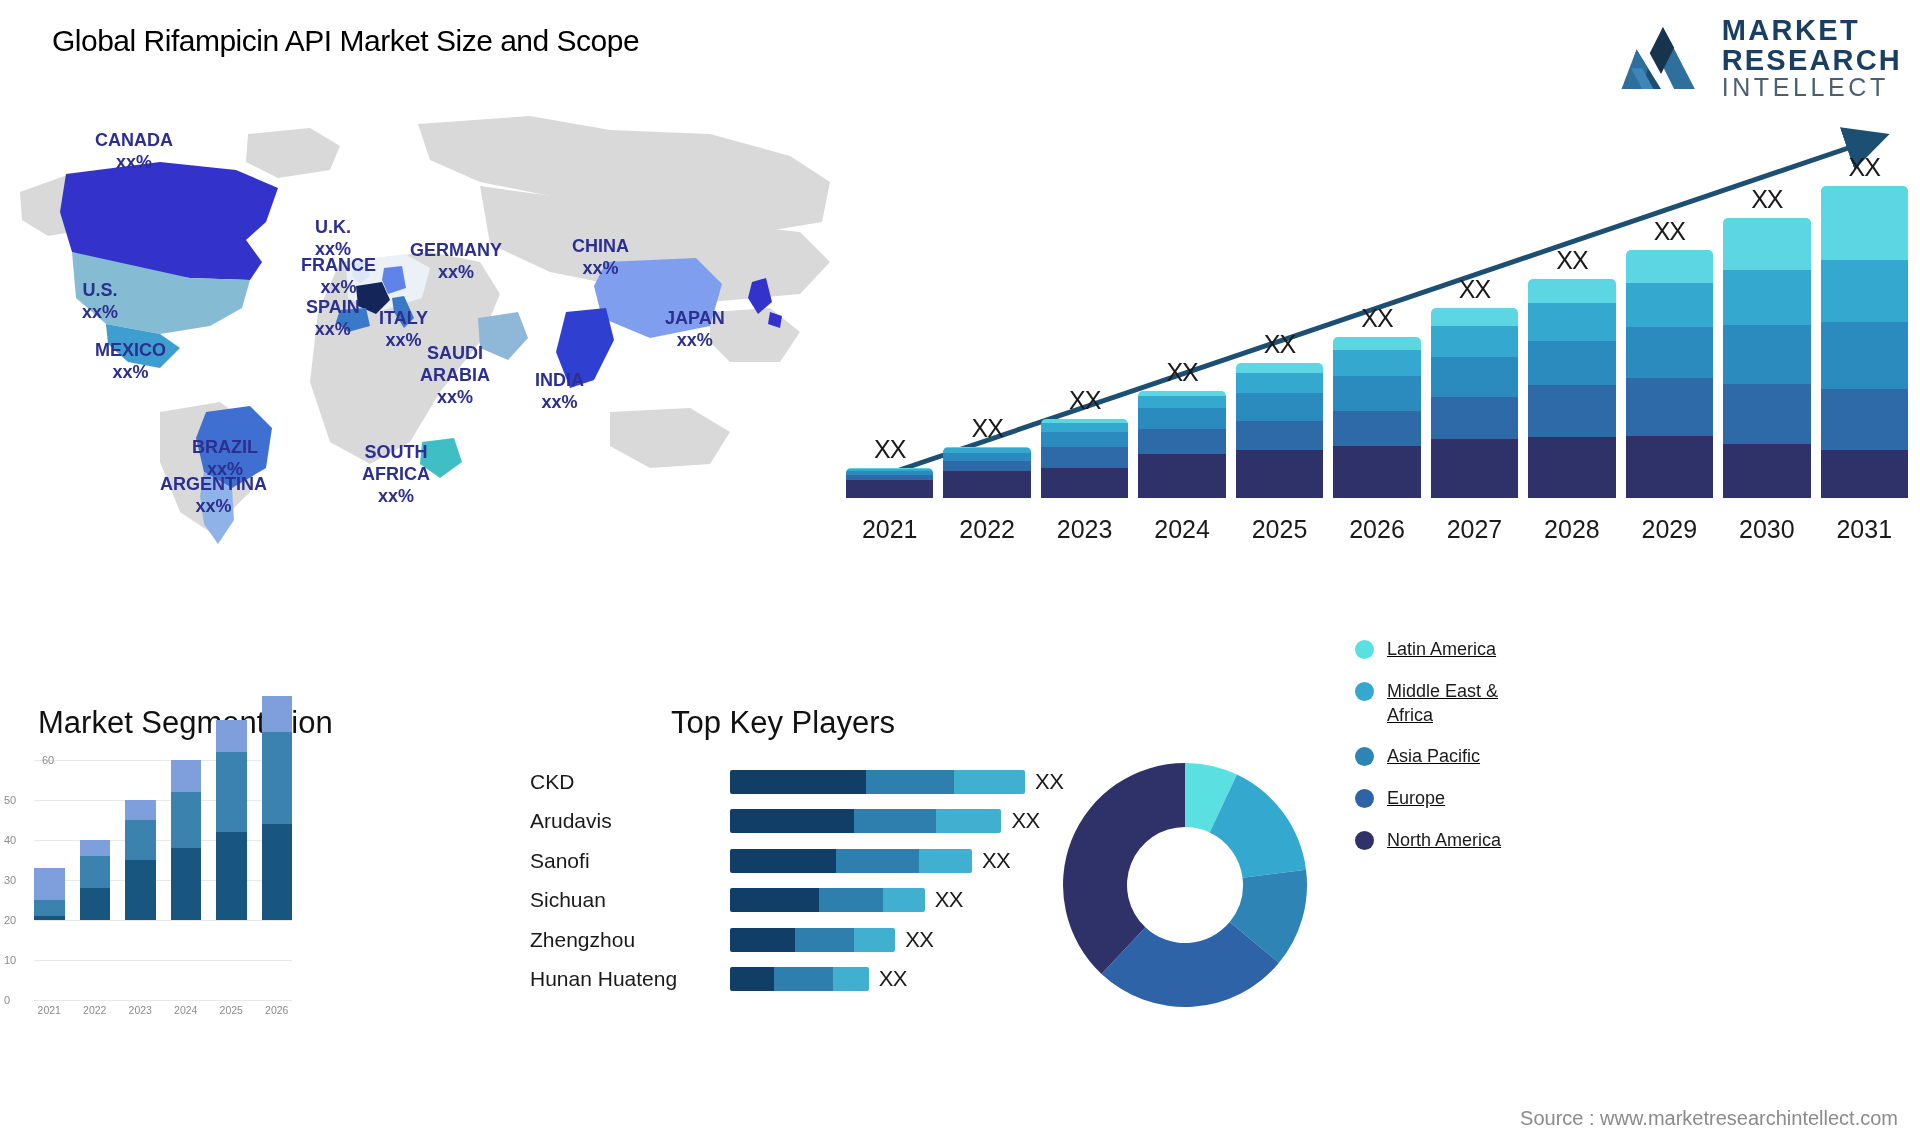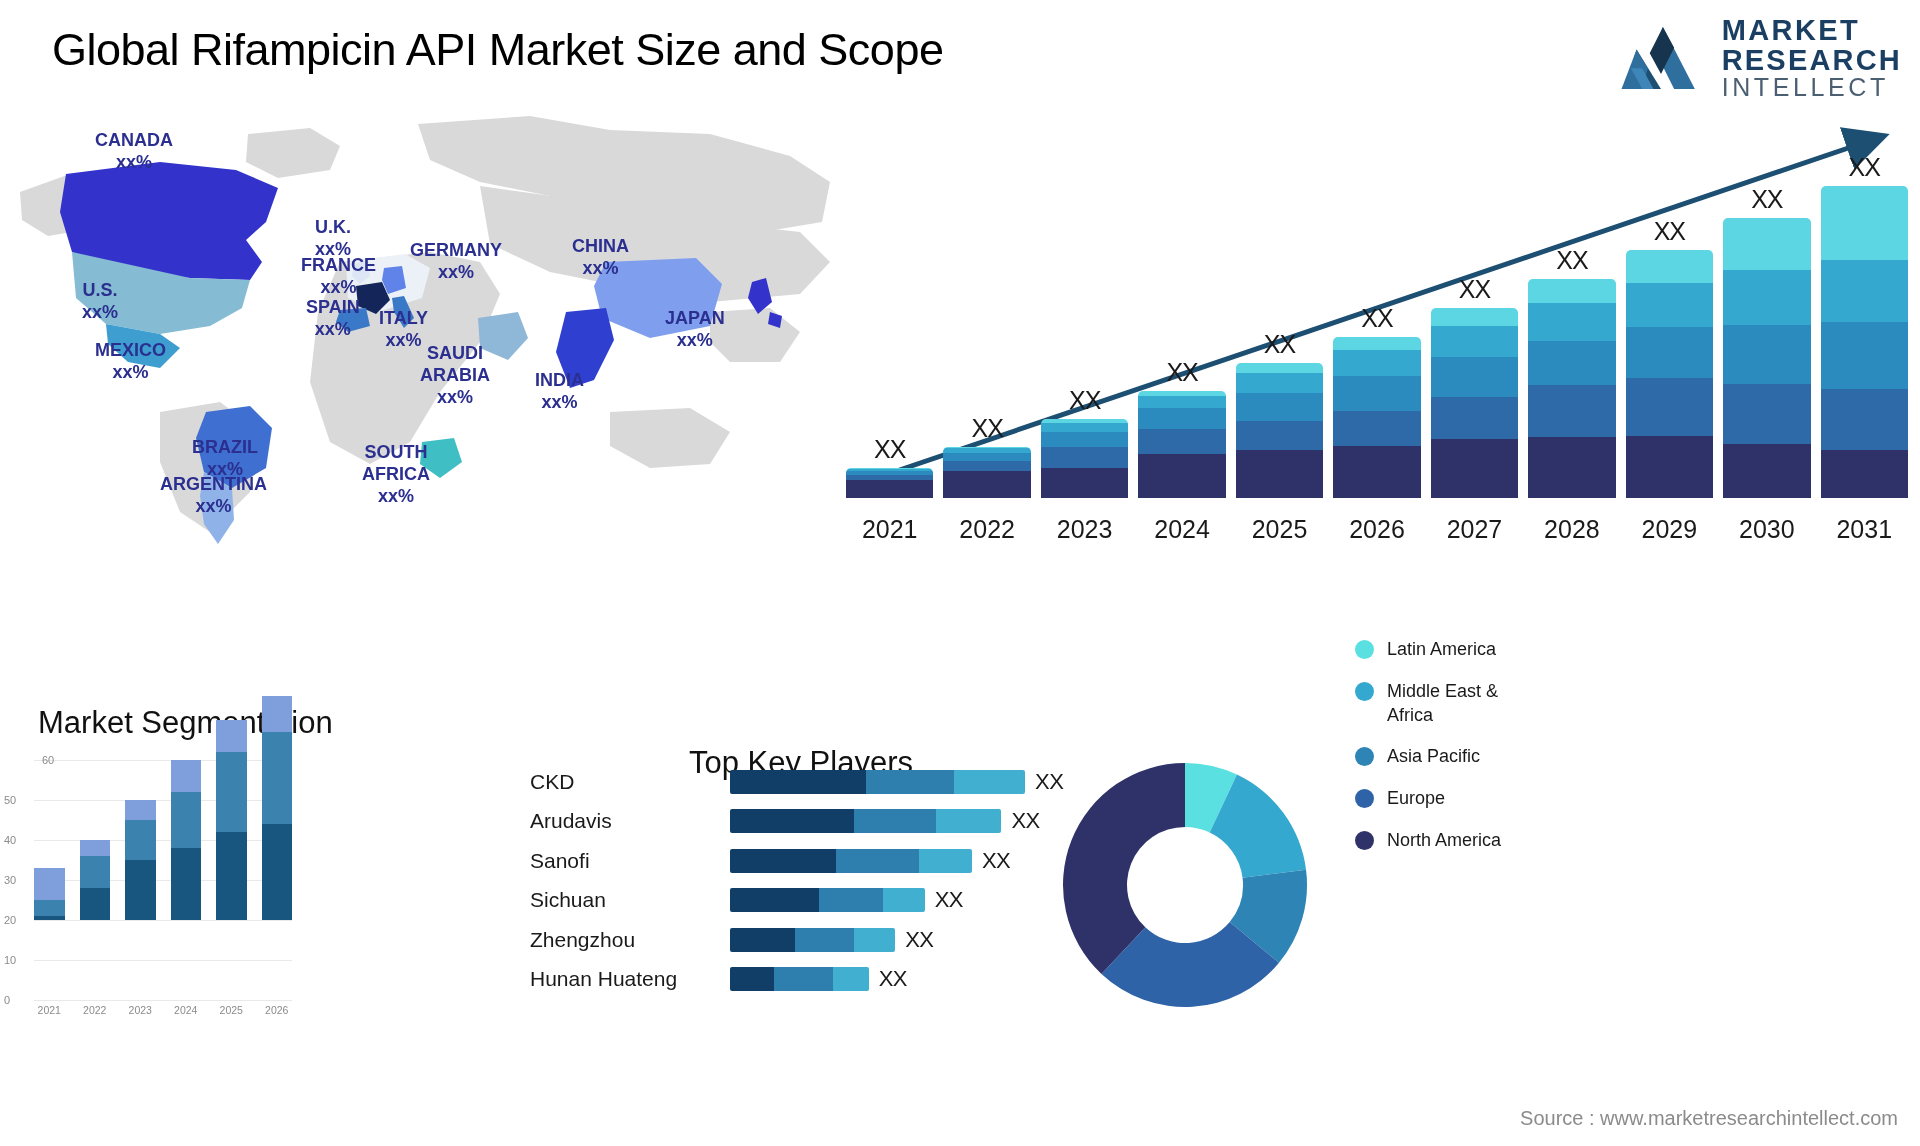--- a/index.html
+++ b/index.html
@@ -7,21 +7,21 @@
     width: 1920px; height: 1146px;
     background: #ffffff;
     font-family: "Liberation Sans", sans-serif;
     overflow: hidden;
   }
   #root { position: relative; width: 1920px; height: 1146px; }
 
   
   .page-title {
     position: absolute; left: 52px; top: 24px;
-    font-size: 45px; font-weight: 400; color: #000; letter-spacing: -0.5px;
+    font-size: 30px; font-weight: 400; color: #000; letter-spacing: -0.5px;
     white-space: nowrap;
     font-family: "Liberation Sans", sans-serif;
   }
   .logo { position: absolute; right: 18px; top: 16px; display: flex; align-items: center; gap: 14px; }
   .logo-mark { width: 94px; height: 66px; }
   .logo-text { display: flex; flex-direction: column; line-height: 1.02; }
   .logo-l1 { font-size: 29px; font-weight: 700; color: #1b3f63; letter-spacing: 2.4px; }
   .logo-l2 { font-size: 29px; font-weight: 700; color: #1b3f63; letter-spacing: 2.2px; }
   .logo-l3 { font-size: 25px; font-weight: 400; color: #4b5f73; letter-spacing: 3.6px; }
 
@@ -70,21 +70,21 @@
   .players { position: absolute; left: 530px; top: 640px; width: 540px; height: 260px; }
   .player-row { display: flex; align-items: center; height: 39.5px; }
   .player-name { width: 200px; font-size: 21px; color: #1a1a1a; white-space: nowrap; }
   .player-bar { height: 24px; display: flex; border-radius: 2px; overflow: hidden; }
   .pseg { height: 100%; }
   .player-val { margin-left: 10px; font-size: 22px; color: #1a1a1a; letter-spacing: -0.5px; }
 
   
   .donut-wrap { position: absolute; left: 1060px; top: 630px; width: 250px; height: 250px; }
   .region-legend { position: absolute; left: 1355px; top: 638px; }
-  .region-item { display: flex; align-items: flex-start; gap: 13px; margin-bottom: 18px; }
+  .region-item { display: flex; align-items: flex-start; gap: 13px; margin-bottom: 18px; text-decoration: underline; }
   .region-label { font-size: 18px; color: #1a1a1a; line-height: 1.32; max-width: 160px; }
   .source {
     position: absolute; right: 22px; bottom: 16px;
     font-size: 20px; color: #8b8b8b;
   }
 </style>
 </head>
 <body>
 
 <div id="root">
@@ -361,21 +361,21 @@
     <div class="seg-years" id="seg-years" style="top:244px;">
         <div class="seg-year">2021</div>
         <div class="seg-year">2022</div>
         <div class="seg-year">2023</div>
         <div class="seg-year">2024</div>
         <div class="seg-year">2025</div>
         <div class="seg-year">2026</div>
       </div>
   </div>
 
-  <div class="sec-title" style="left:689px; top:705px;margin-top:40px;">Top Key Players</div>
+  <div class="sec-title" style="left:671px; top:705px;">Top Key Players</div>
   <div class="players" id="players" style="top:762px;">
       <div class="player-row">
         <div class="player-name">CKD</div>
         <div class="player-bar">
           <div class="pseg" style="background: rgb(17, 62, 103); width: 135.7px;"></div>
           <div class="pseg" style="background: rgb(47, 127, 174); width: 88.5px;"></div>
           <div class="pseg" style="background: rgb(65, 176, 208); width: 70.8px;"></div>
         </div>
         <div class="player-val">XX</div>
       </div>

